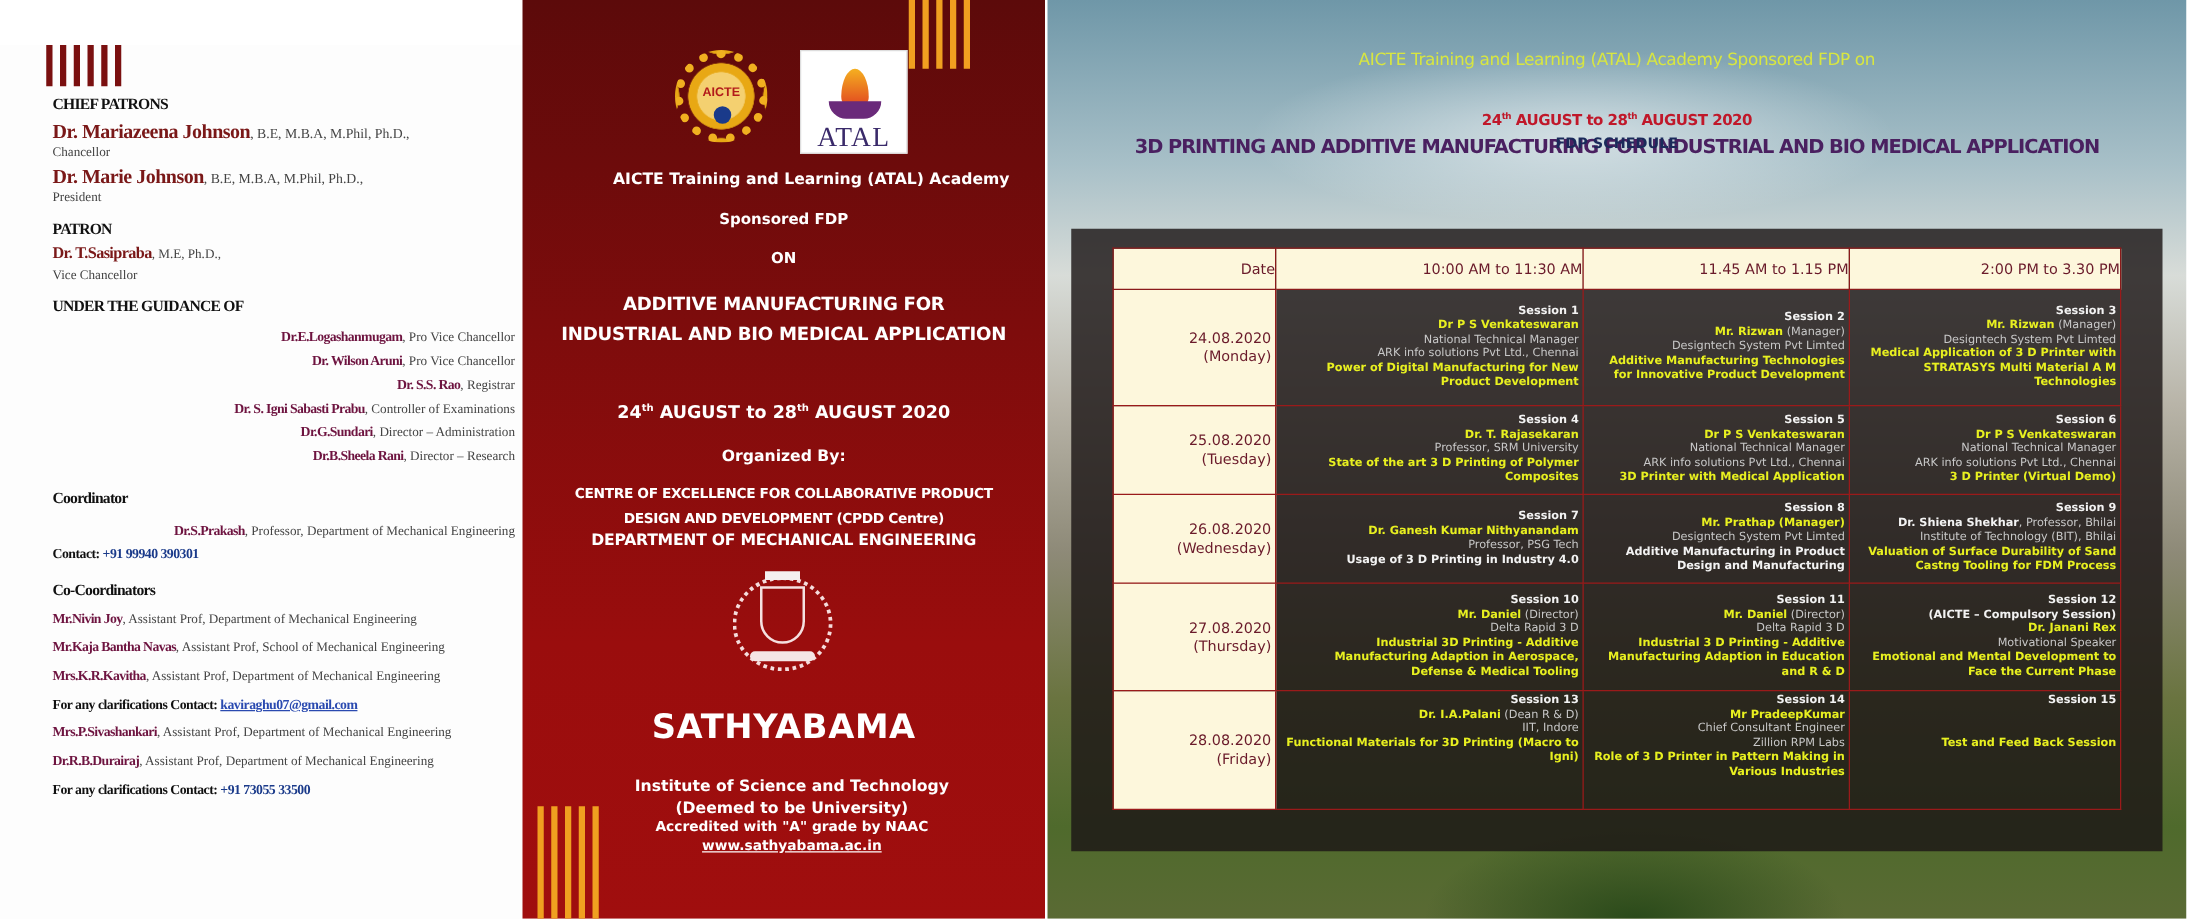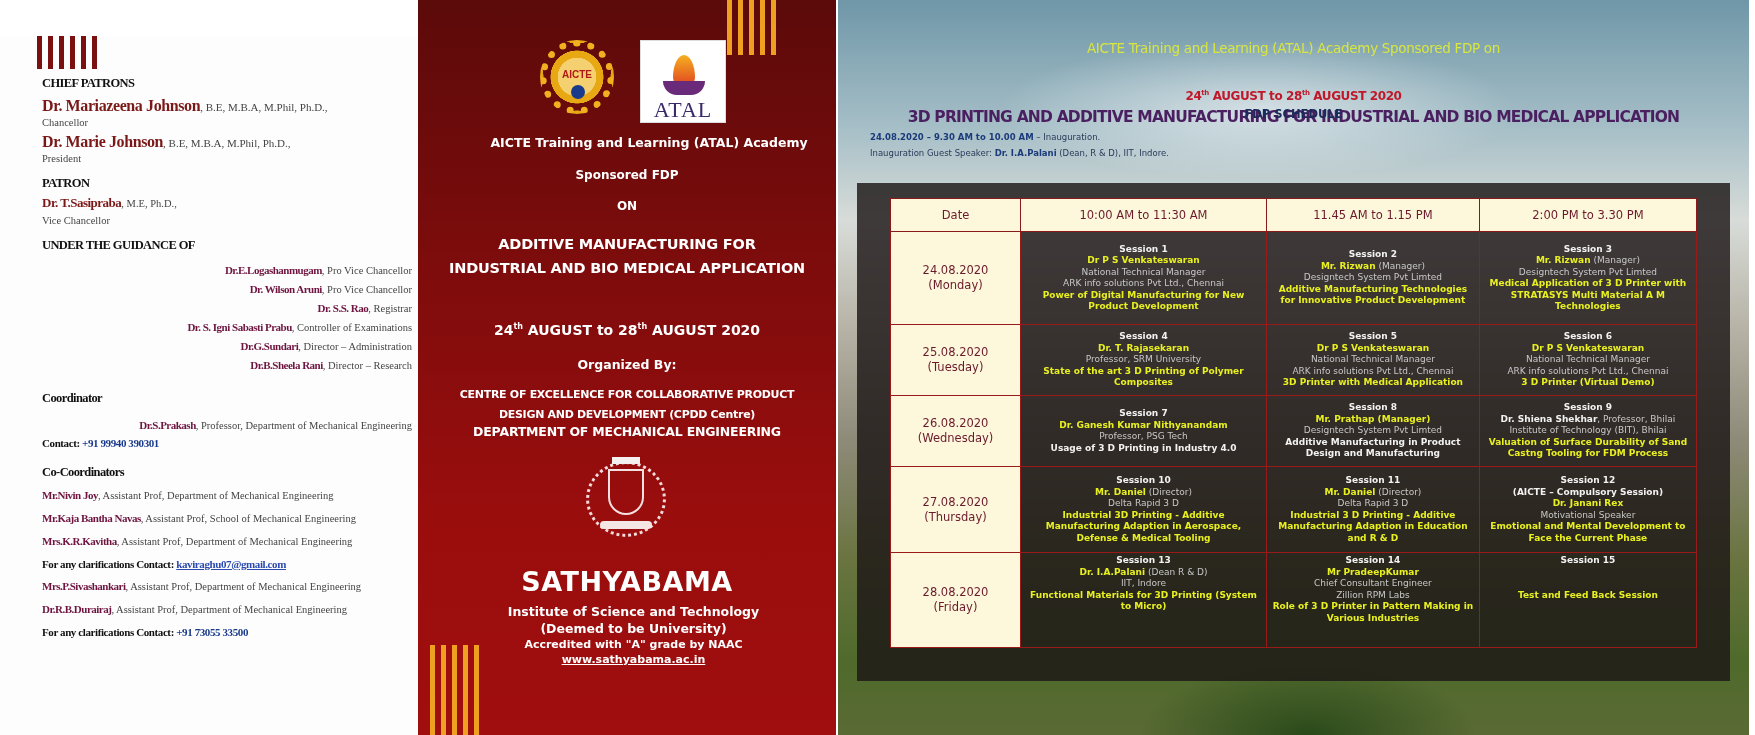--- a/index.html
+++ b/index.html
@@ -61,39 +61,39 @@
   .m8 { top: 424px; font-size: 12.5px; letter-spacing: -0.2px; }
 
   .crest { position: absolute; left: 168px; top: 455px; width: 80px; height: 90px; }
   .crest .ring { position: absolute; left: 0; top: 6px; width: 80px; height: 76px; border: 3px dotted #f5dcdc; border-radius: 50%; }
   .crest .shield { position: absolute; left: 22px; top: 14px; width: 36px; height: 46px; border: 2px solid #f5e0e0;
                    border-radius: 0 0 18px 18px; }
   .crest .cap { position: absolute; left: 26px; top: 2px; width: 28px; height: 7px; background: #f5f0f0; }
   .crest .ribbon { position: absolute; left: 14px; top: 66px; width: 52px; height: 8px; background: #f5e6e6; border-radius: 4px; }
 
   .m9 { top: 566px; font-size: 27px; letter-spacing: 0.5px; font-family: "DejaVu Sans", sans-serif; }
-  .m10 { top: 603px; font-size: 12.5px; line-height: 17px; margin-left: 13px; }
+  .m10 { top: 620px; font-size: 12.5px; line-height: 17px; margin-left: 13px; }
   .m11 { font-size: 11px; line-height: 15px; }
   .m-url { text-decoration: underline; }
 
   
   .right { position: absolute; left: 838px; top: 0; width: 911px; height: 735px; overflow: hidden;
            background: linear-gradient(180deg, #6f97a8 0%, #a8c0c8 18%, #d8dcd8 30%, #b8b4a8 44%, #8e8a78 60%, #6a7440 76%, #4f6a2c 90%, #5a6a34 100%); }
   .sky-glow { position: absolute; left: 160px; top: 40px; width: 520px; height: 140px; background: radial-gradient(ellipse, rgba(255,255,255,0.55), transparent 70%); }
   .r-head { position: absolute; left: 0; right: 0; text-align: center; font-family: "DejaVu Sans", sans-serif; }
   .r1 { top: 40px; font-size: 13.5px; color: #d8e640; letter-spacing: -0.3px; }
   .r2 { top: 64px; font-size: 15.5px; color: #4a2060; font-weight: bold; letter-spacing: -0.8px; margin-top: 44px; }
   .r3 { top: 89px; font-size: 12px; color: #c0182a; font-weight: bold; letter-spacing: -0.4px; }
   .r3 sup { font-size: 7px; }
   .r4 { top: 107px; font-size: 11.5px; color: #1a2a5a; font-weight: bold; }
   .r-inaug { position: absolute; left: 32px; top: 129px; font-size: 8.5px; color: #2a3a5a; line-height: 16px; font-family: "DejaVu Sans", sans-serif; }
   .r-inaug b { color: #1a3a7a; }
 
   .overlay { position: absolute; left: 19px; top: 183px; width: 873px; height: 498px; background: rgba(28,22,22,0.82); }
-  table.sched { position: absolute; left: 52px; top: 198px; width: 807px; border-collapse: collapse; font-family: "DejaVu Sans", sans-serif; text-align: center; }
+  table.sched { position: absolute; left: 52px; top: 198px; width: 807px; border-collapse: collapse; font-family: "DejaVu Sans", sans-serif; text-align: right; }
   table.sched th { background: #fdf7dc; color: #6a1a2a; font-weight: normal; font-size: 11.5px; height: 33px; border: 1px solid #8a1a1a; }
   table.sched td { border: 1px solid #9a1a1a; font-size: 9px; line-height: 11.5px; padding: 0 3px; vertical-align: middle; color: #c8c8c8; }
   table.sched td.date { background: #fdf7dc; color: #6a1a2a; font-weight: normal; font-size: 11.5px; line-height: 15px; width: 130px; }
   table.sched tr.r-mon td { height: 93px; }
   table.sched tr.r-tue td { height: 71px; }
   table.sched tr.r-wed td { height: 71px; }
   table.sched tr.r-thu td { height: 86px; }
   table.sched tr.r-fri td { height: 95px; }
   .s-no { color: #f2f2f2; font-weight: bold; display: block; }
   .s-sp { color: #e8f020; font-weight: bold; }
@@ -232,24 +232,20 @@
 <div class="right">
   <div class="sky-glow"></div>
   <div class="trees"></div>
 
   <div class="r-head r1">AICTE Training and Learning (ATAL) Academy Sponsored FDP on</div>
   <div class="r-head r2">3D PRINTING AND ADDITIVE MANUFACTURING FOR INDUSTRIAL AND BIO MEDICAL APPLICATION</div>
   <div class="r-head r3">
     <span>24</span><sup>th</sup><span> AUGUST to 28</span><sup>th</sup><span> AUGUST 2020</span>
   </div>
   <div class="r-head r4">FDP SCHEDULE</div>
-  <div class="r-inaug">
-    <div><b>24.08.2020 – 9.30 AM to 10.00 AM</b><span> – Inauguration.</span></div>
-    <div><span>Inauguration Guest Speaker: </span><b>Dr. I.A.Palani</b><span> (Dean, R &amp; D), IIT, Indore.</span></div>
-  </div>
 
   <div class="overlay"></div>
 
   <table class="sched">
     <thead>
       <tr>
         <th>Date</th>
         <th>10:00 AM to 11:30 AM</th>
         <th>11.45 AM to 1.15 PM</th>
         <th>2:00 PM to 3.30 PM</th>
@@ -363,21 +359,21 @@
 
       <tr class="r-fri">
         <td class="date">
             <div>28.08.2020</div>
             <div>(Friday)</div>
           </td>
         <td style="vertical-align:top;padding-top:2px;">
           <span class="s-no">Session 13</span>
           <span class="s-line"><span class="s-sp">Dr. I.A.Palani</span><span class="s-aff"> (Dean R &amp; D)</span></span>
           <span class="s-line s-aff">IIT, Indore</span>
-          <span class="s-topic">Functional Materials for 3D Printing (System to Micro)</span>
+          <span class="s-topic">Functional Materials for 3D Printing (Macro to Igni)</span>
         </td>
         <td style="vertical-align:top;padding-top:2px;">
           <span class="s-no">Session 14</span>
           <span class="s-line"><span class="s-sp">Mr PradeepKumar</span></span>
           <span class="s-line s-aff">Chief Consultant Engineer</span>
           <span class="s-line s-aff">Zillion RPM Labs</span>
           <span class="s-topic">Role of 3 D Printer in Pattern Making in Various Industries</span>
         </td>
         <td style="vertical-align:top;padding-top:2px;">
           <span class="s-no">Session 15</span>

